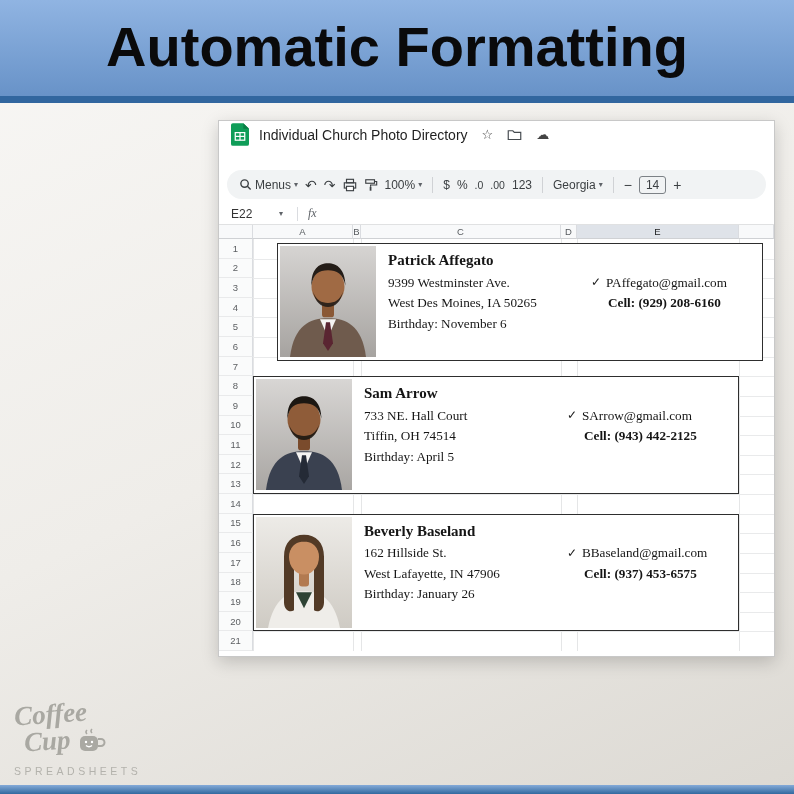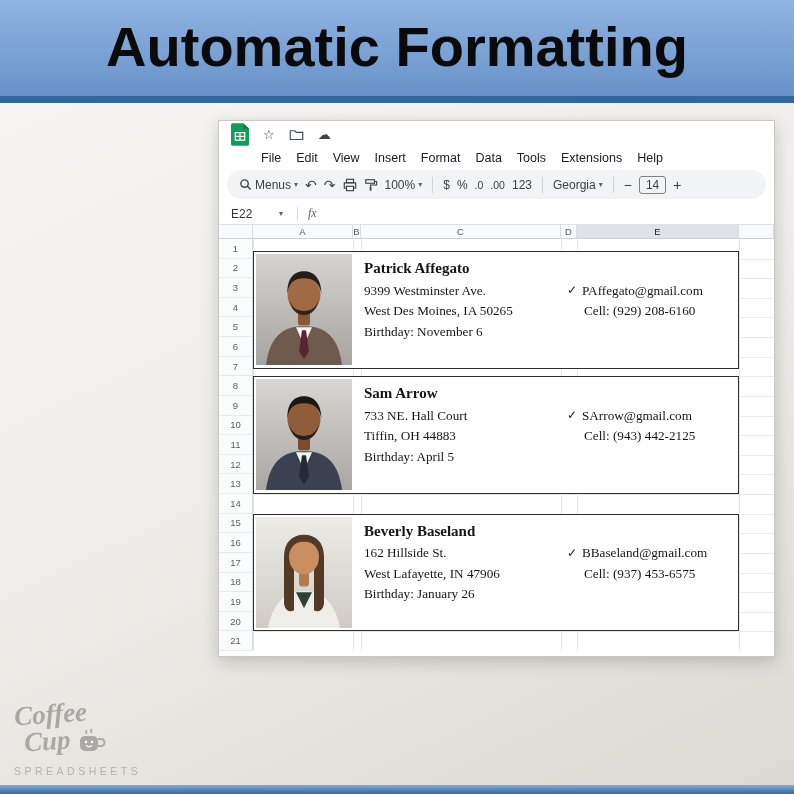--- a/index.html
+++ b/index.html
@@ -68,21 +68,21 @@
   .entry { position:absolute; left:34px; width:486px; height:117.7px;
     background:#fff; border:1px solid #2e2e2e; z-index:2;
     font-family:"Liberation Serif", serif; color:#151515; }
   .photo { position:absolute; left:2px; top:2px; width:96px; height:111px; overflow:hidden; }
   .ename { position:absolute; left:110px; top:8px; font-size:15px; font-weight:bold; }
   .eline { position:absolute; left:110px; font-size:13.2px; }
   .l1 { top:30.5px; } .l2 { top:51px; } .l3 { top:71.5px; }
   .echeck { position:absolute; left:313px; top:31px; font-size:12px; color:#222;
     font-family:"Liberation Sans", sans-serif; }
   .eemail { position:absolute; left:328px; top:30.5px; font-size:13.2px; }
-  .ecell  { position:absolute; left:330px; top:51px;  font-size:13.2px; }
+  .ecell  { position:absolute; left:330px; top:51px;  font-size:13.2px;font-weight:bold; }
 
   
   .logo { position:absolute; left:14px; top:697px; color:#a9a8a2; }
   .lg-w1 { display:block; font-family:"Liberation Serif", serif; font-style:italic;
     font-weight:bold; font-size:27px; transform:rotate(-4deg); }
   .lg-cup-row { display:flex; align-items:center; gap:6px; margin-top:-2px; margin-left:10px; }
   .lg-w2 { font-family:"Liberation Serif", serif; font-style:italic;
     font-weight:bold; font-size:27px; transform:rotate(-4deg); }
   .lg-sub { margin-top:8px; font-size:10.5px; letter-spacing:3.5px; color:#b3b2ac; }
 
@@ -106,40 +106,30 @@
     <div class="titlebar">
       <span>
         <svg width="18" height="23" viewBox="0 0 19 24">
           <path d="M2 0 h11 l6 6 v16 a2 2 0 0 1 -2 2 h-15 a2 2 0 0 1 -2 -2 v-20 a2 2 0 0 1 2 -2 z" fill="#0f9d58"></path>
           <path d="M13 0 l6 6 h-6 z" fill="#0a7d45"></path>
           <rect x="4.5" y="10" width="10" height="8" fill="none" stroke="#fff" stroke-width="1.3"></rect>
           <line x1="4.5" y1="14" x2="14.5" y2="14" stroke="#fff" stroke-width="1.3"></line>
           <line x1="9.5" y1="10" x2="9.5" y2="18" stroke="#fff" stroke-width="1.3"></line>
         </svg>
       </span>
+      <span class="doc-title">Individual Church Photo Directory</span>
       <span class="tb-ic">☆</span>
       <span class="tb-ic">
         <svg width="15" height="13" viewBox="0 0 18 15">
           <path d="M1.5 3 h5.5 l1.8 2 h7.7 v8.5 h-15 z" fill="none" stroke="#454a4f" stroke-width="1.4"></path>
         </svg>
       </span>
       <span class="tb-ic">☁</span>
     </div>
 
-    <nav class="menubar" id="menubar">
-        <span class="menu-item">File</span>
-        <span class="menu-item">Edit</span>
-        <span class="menu-item">View</span>
-        <span class="menu-item">Insert</span>
-        <span class="menu-item">Format</span>
-        <span class="menu-item">Data</span>
-        <span class="menu-item">Tools</span>
-        <span class="menu-item">Extensions</span>
-        <span class="menu-item">Help</span>
-      </nav>
 
     <div class="toolbar">
       <span class="tbtn">
         <span>
           <svg width="13" height="13" viewBox="0 0 14 14">
             <circle cx="6" cy="6" r="4" fill="none" stroke="#3c4043" stroke-width="1.5"></circle>
             <line x1="9" y1="9" x2="12.5" y2="12.5" stroke="#3c4043" stroke-width="1.5"></line>
           </svg>
         </span>
         <span>Menus</span>
@@ -245,21 +235,21 @@
           <div class="gut" style="top: 313.92px; height: 19.62px;">17</div>
           <div class="rowline" style="top: 353.16px;"></div>
           <div class="gut" style="top: 333.54px; height: 19.62px; text-align: center;">18</div>
           <div class="rowline" style="top: 372.78px;"></div>
           <div class="gut" style="top: 353.16px; height: 19.62px;">19</div>
           <div class="rowline" style="top: 392.4px;"></div>
           <div class="gut" style="top: 372.78px; height: 19.62px;">20</div>
           <div class="gut" style="top: 392.4px; height: 19.62px;">21</div>
         </div>
       <div id="entries">
-          <div class="entry" style="top: 12px;">
+          <div class="entry" style="top: 4px; margin-left: 24px;">
             <div class="photo">
               <svg viewBox="0 0 96 112" width="100%" height="100%" preserveAspectRatio="none">
                 <defs>
                   <linearGradient id="bg0" x1="0" y1="0" x2="0" y2="1">
                     <stop offset="0" stop-color="#d6d4d2"></stop>
                     <stop offset="1" stop-color="#a6a3a0"></stop>
                   </linearGradient>
                 </defs>
                 <rect width="96" height="112" fill="url(#bg0)"></rect>
                 <path d="M10 112 C14 80 30 73 48 73 C66 73 82 80 86 112 Z" fill="#6f5b4d"></path>
@@ -293,21 +283,21 @@
                 <path d="M40 74 L48 92 L56 74 Z" fill="#f5f4f2"></path>
                 <path d="M46 77 L50 77 L53 98 L48 106 L43 98 Z" fill="#242a36"></path>
                 <rect x="42" y="56" width="12" height="16" rx="3" fill="#7a4b2c"></rect>
                 <ellipse cx="48" cy="41" rx="16.5" ry="19" fill="#8f5c39"></ellipse>
                 <path d="M31.5 40 C31 24 38.5 17.5 48 17.5 C57.5 17.5 65 24 65.5 40 C63 28 57 24.5 48 24.5 C39 24.5 33 28 31.5 40 Z" fill="#1c1712"></path>
                 <path d="M33 46 C35.5 57 41 61.5 48 61.5 C55 61.5 60.5 57 63 46 C60 55 54.5 57.5 48 57.5 C41.5 57.5 36 55 33 46 Z" fill="#1c1712" opacity="0.9"></path>
               </svg>
             </div>
             <div class="ename">Sam Arrow</div>
             <div class="eline l1">733 NE. Hall Court</div>
-            <div class="eline l2">Tiffin, OH 44883</div>
+            <div class="eline l2">Tiffin, OH 74514</div>
             <div class="eline l3">Birthday: April 5</div>
             <div class="echeck">✓</div>
             <div class="eemail">SArrow@gmail.com</div>
             <div class="ecell">Cell: (943) 442-2125</div>
           </div>
           <div class="entry" style="top: 274.68px;">
             <div class="photo">
               <svg viewBox="0 0 96 112" width="100%" height="100%" preserveAspectRatio="none">
                 <defs>
                   <linearGradient id="bg2" x1="0" y1="0" x2="0" y2="1">

